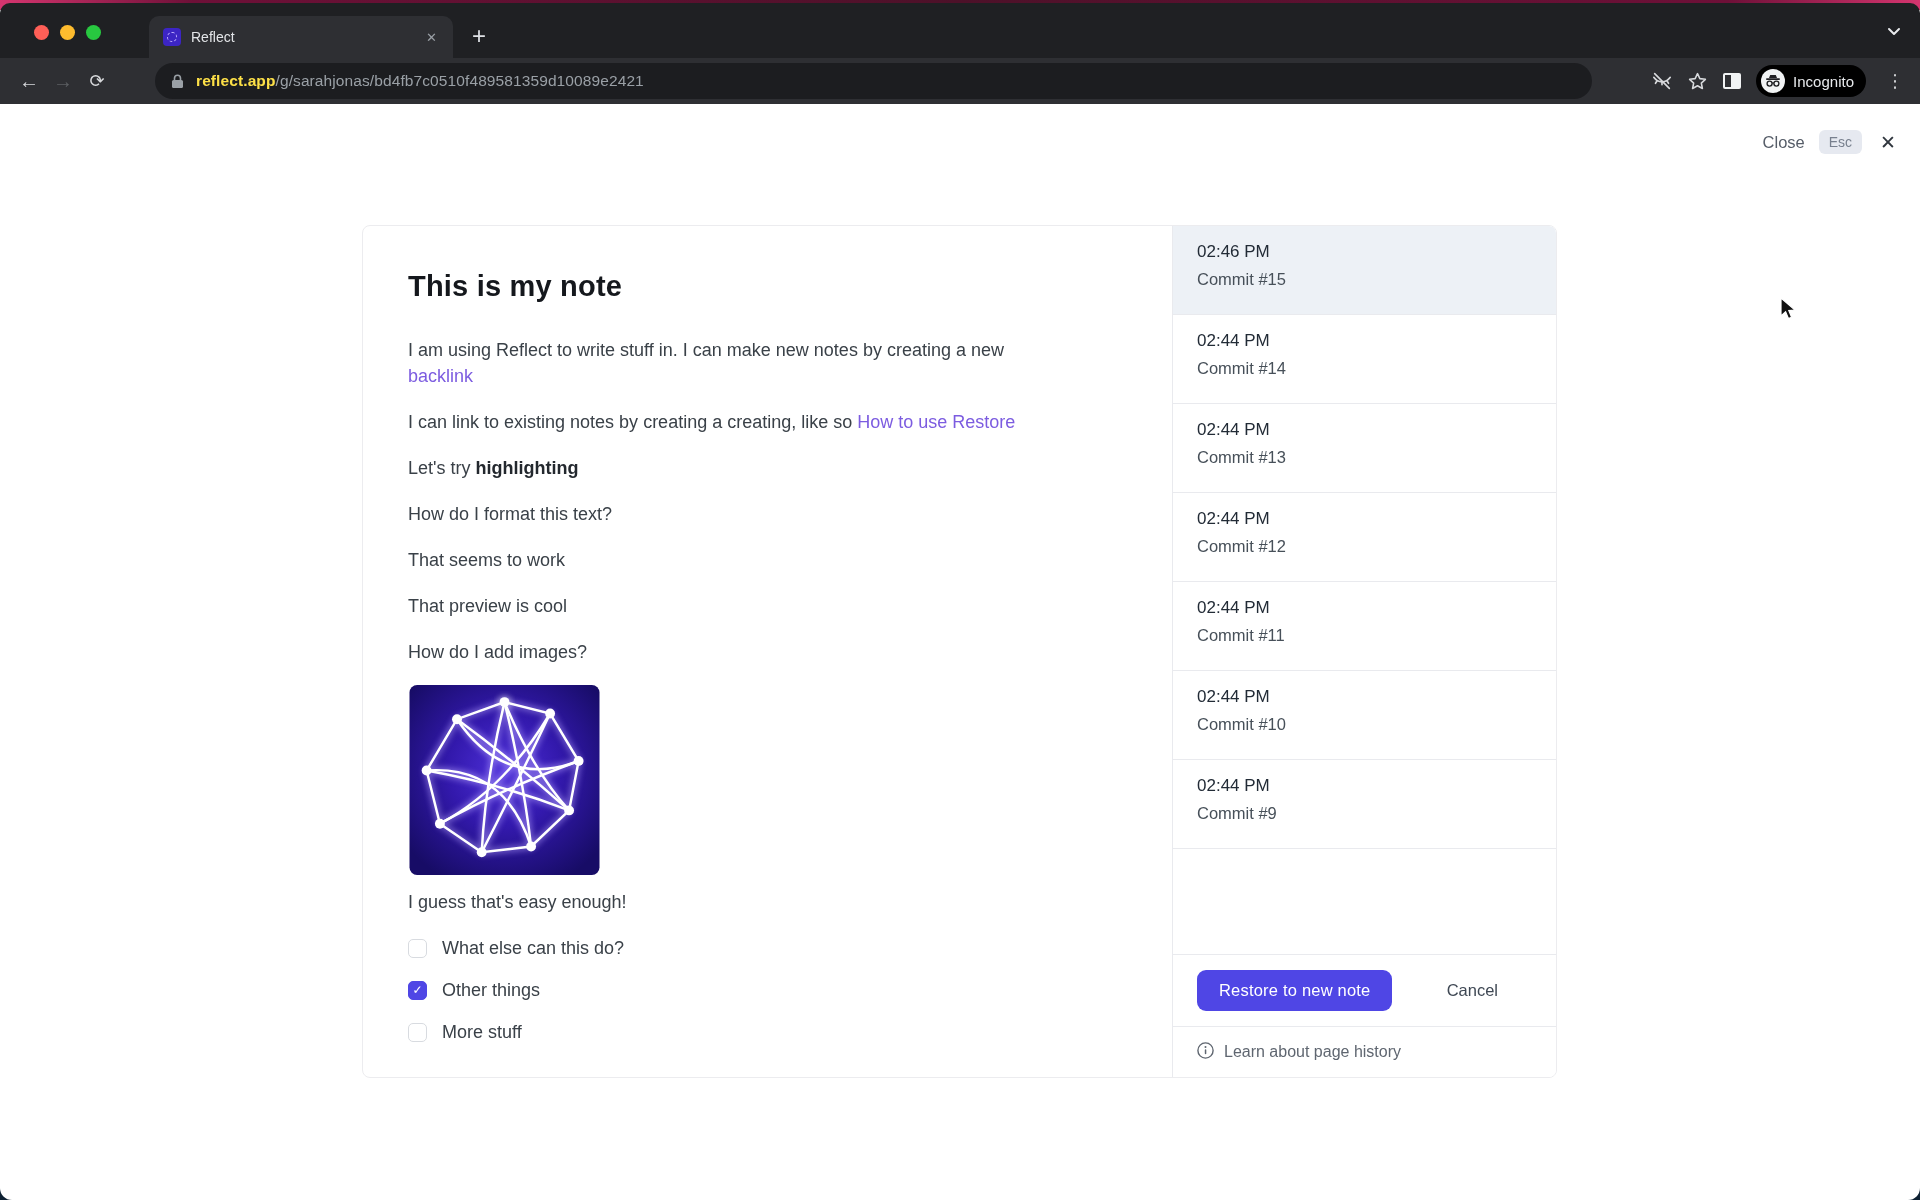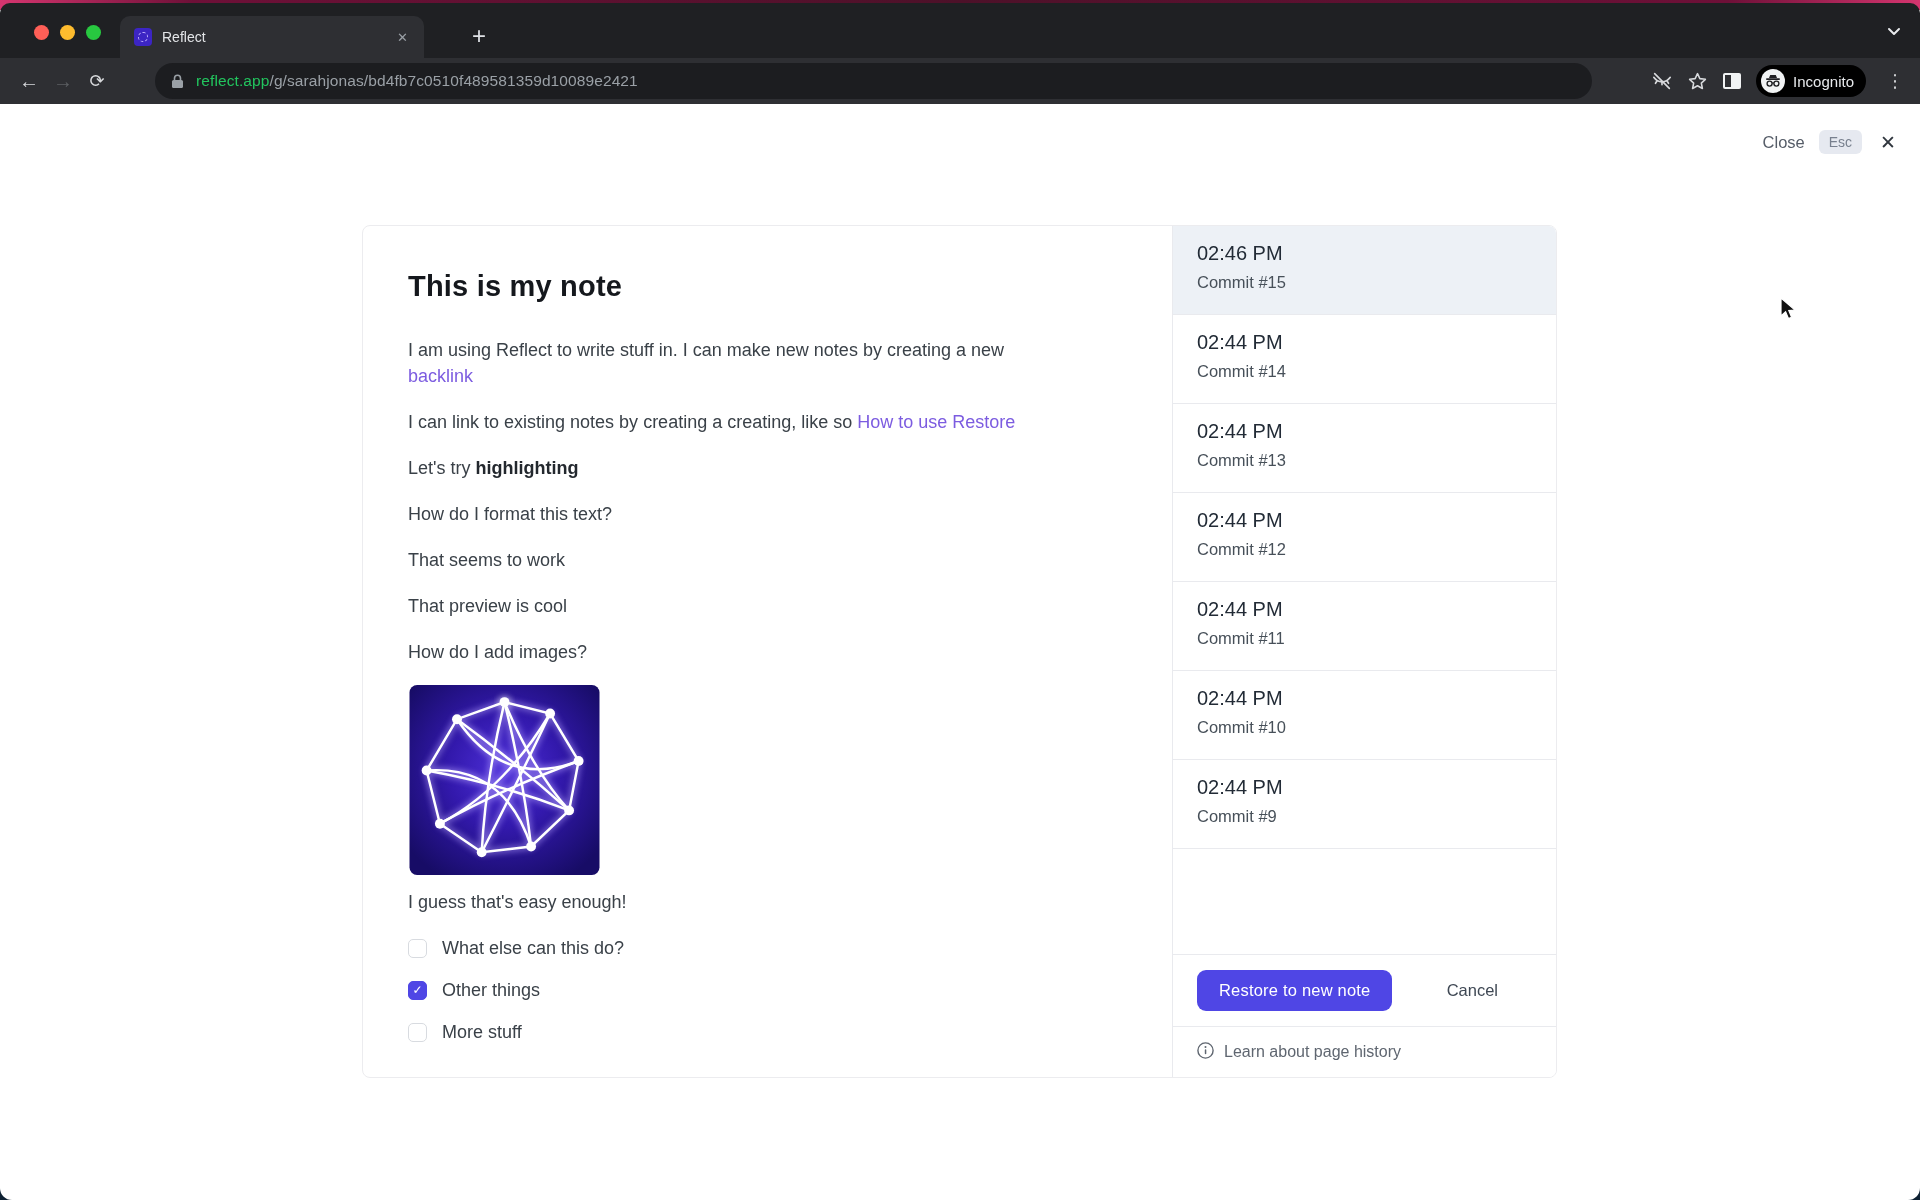--- a/index.html
+++ b/index.html
@@ -20,41 +20,41 @@
   .corner-br > div { width:100%; height:100%; background:#fff; border-bottom-right-radius:12px; }
 
   
   .chrome { position:absolute; top:3px; left:0; right:0; height:101px; z-index:2;
     border-radius:10px 10px 0 0; overflow:hidden; }
   .tabstrip { height:55px; background:#1f2023; position:relative; }
   .traffic { position:absolute; top:22px; left:34px; display:flex; gap:11px; }
   .light { width:15px; height:15px; border-radius:50%; }
   .light.red { background:#ff5f57; } .light.yellow { background:#febc2e; } .light.green { background:#28c840; }
 
-  .tab { position:absolute; left:120px; top:13px; width:304px; height:42px;
+  .tab { position:absolute; left:149px; top:13px; width:304px; height:42px;
     background:#2e2f33; border-radius:10px 10px 0 0; display:flex; align-items:center; padding:0 14px; }
   .favicon { width:18px; height:18px; border-radius:4px; background:#3c25c4;
     display:flex; align-items:center; justify-content:center; flex:0 0 auto; }
   .favicon i { display:block; width:10px; height:10px; border:1.6px dashed #c3b4ff; border-radius:50%; }
   .tab-title { color:#e3e5e8; font-size:14px; margin-left:10px; flex:1 1 auto;
     white-space:nowrap; overflow:hidden; }
   .tab-close { color:#9aa0a6; font-size:13px; cursor:default; padding:2px; }
   .new-tab { position:absolute; left:462px; top:16px; color:#dfe1e5; font-size:24px; font-weight:300;
     width:34px; height:34px; display:flex; align-items:center; justify-content:center; }
   .tab-chevron { position:absolute; right:18px; top:20px; color:#e8eaed; }
 
   .toolbar { height:46px; background:#2e2f33; display:flex; align-items:center; position:relative; }
   .nav-ico { font-size:20px; color:#d7d9dc; width:34px; text-align:center; }
   .nav-ico.disabled { color:#5c5f63; }
   .nav-back { margin-left:12px; } .nav-reload { font-size:18px; }
   .urlbar { position:absolute; left:155px; top:5px; width:1437px; height:36px; background:#1c1d20;
     border-radius:18px; display:flex; align-items:center; padding:0 16px; }
   .lock-icon { margin-right:12px; display:flex; }
   .url-text { font-size:15.5px; color:#9aa0a6; letter-spacing:.1px; white-space:nowrap; }
-  .url-text b { color:#22c55e; font-weight:400; }
+  .url-text b { color:#fde047; font-weight:700; }
   .tool-right { position:absolute; right:10px; top:0; height:46px; display:flex; align-items:center; gap:14px; }
   .ico { display:flex; align-items:center; justify-content:center; }
   .incog-badge { display:flex; align-items:center; gap:8px; background:#000000;
     border-radius:17px; padding:4px 12px 4px 5px; }
   .incog-circle { width:24px; height:24px; border-radius:50%; background:#f1f3f4;
     display:flex; align-items:center; justify-content:center; }
   .incog-label { color:#e8eaed; font-size:15px; }
   .dots { color:#d7d9dc; font-size:18px; letter-spacing:0; padding:0 6px; }
 
   
@@ -84,21 +84,21 @@
     display:flex; align-items:center; justify-content:center; flex:0 0 auto;
     color:transparent; font-size:12px; }
   .check-row.checked .checkbox { background:#4f46e5; border-color:#4f46e5; color:#fff; }
   .check-label { font-size:18px; color:#3a4148; }
 
   
   .history-pane { position:absolute; right:0; top:0; bottom:0; width:384px;
     border-left:1px solid #e9eaee; display:flex; flex-direction:column; background:#fff; }
   .commit-row { height:89px; flex:0 0 auto; padding:16px 24px 0 24px; border-bottom:1px solid #e9eaee; }
   .commit-row.selected { background:#edf1f6; }
-  .commit-time { font-size:20px; color:#222b36; margin-bottom:8px; }
+  .commit-time { font-size:17px; color:#222b36; margin-bottom:8px; }
   .commit-label { font-size:16.5px; color:#475059; }
   .commit-sliver { flex:1 1 auto; border-bottom:1px solid #e9eaee; }
   .actions { flex:0 0 auto; height:72px; display:flex; align-items:center; padding:0 24px;
     border-bottom:1px solid #e9eaee; }
   .restore-btn { background:#4f46e5; color:#fff; border:none; font-family:inherit;
     font-size:16.5px; font-weight:500; border-radius:9px; padding:11px 22px; letter-spacing:.2px; }
   .cancel-btn { background:none; border:none; font-family:inherit; font-size:16.5px; color:#3f4854;
     margin-left:auto; margin-right:28px; }
   .hfooter { flex:0 0 auto; height:50px; display:flex; align-items:center; gap:10px; padding:0 24px; }
   .hfooter-label { color:#5f6670; font-size:16px; }

